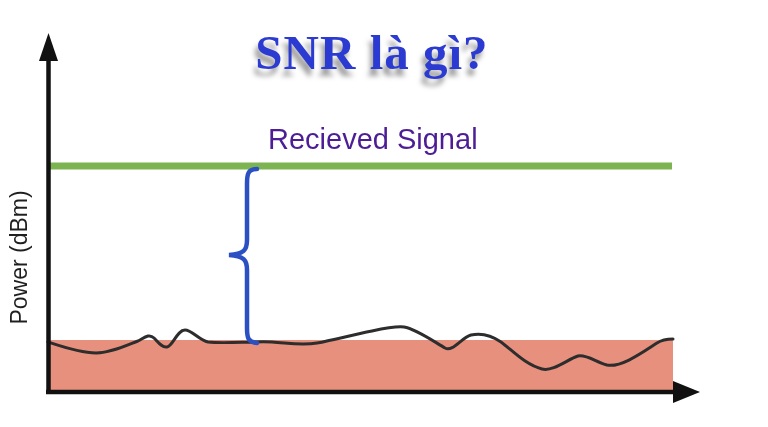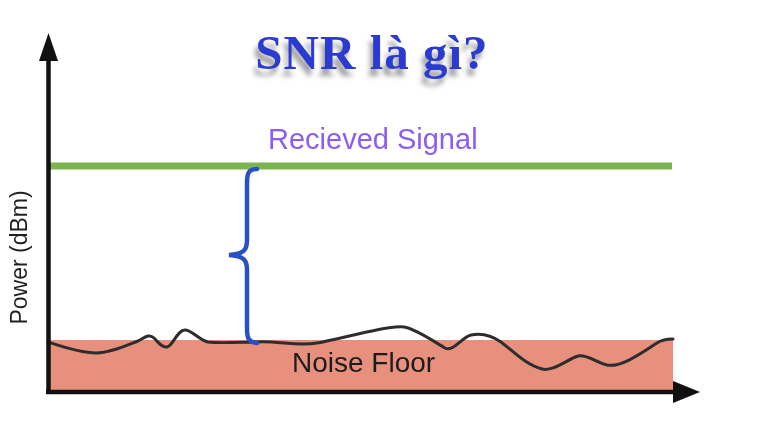--- a/index.html
+++ b/index.html
@@ -9,21 +9,21 @@
   }
   .stage svg{position:absolute;left:0;top:0;}
   .lbl{position:absolute;white-space:nowrap;}
   .title{
     left:0;top:6px;width:744px;text-align:center;
     font-family:"Liberation Serif", serif;font-weight:bold;font-size:49px;
     color:#2b3bd1;
     text-shadow:-3px 7px 5px rgba(125,125,125,0.75);
     letter-spacing:1px;
   }
-  .received{left:268px;top:105px;font-size:29px;color:#8b5cf6;}
+  .received{left:268px;top:105px;font-size:29px;color:#4c1d95;}
   .snr{left:106px;top:217px;font-size:27px;color:#3056c8;}
   .noise{left:292px;top:329px;font-size:28px;color:#1c1c1c;}
   .time{left:283px;top:380px;font-size:28px;color:#1f1f1f;}
   .power{
     left:-61px;top:226px;width:160px;text-align:center;
     font-size:23px;color:#1f1f1f;transform:rotate(-90deg);
   }
 </style>
 </head>
 <body>
@@ -69,18 +69,17 @@
 
     <line x1="46" y1="374" x2="676" y2="374" stroke-width="4.5" stroke="#111111"></line>
     <polygon points="673,363 700,374 673,385" fill="#111111"></polygon>
   </svg>
 
   <div class="lbl title">SNR là gì?</div>
 
   <div class="lbl received">Recieved Signal</div>
 
 
-  <div class="lbl noise">Noise Floor</div>
 
 
   <div class="lbl power">Power (dBm)</div>
 
 </div>
 
 </body></html>

